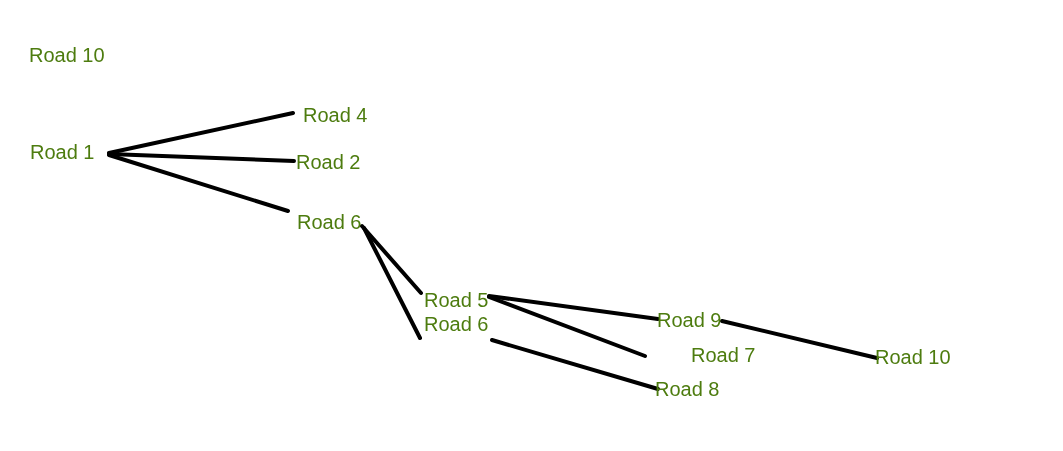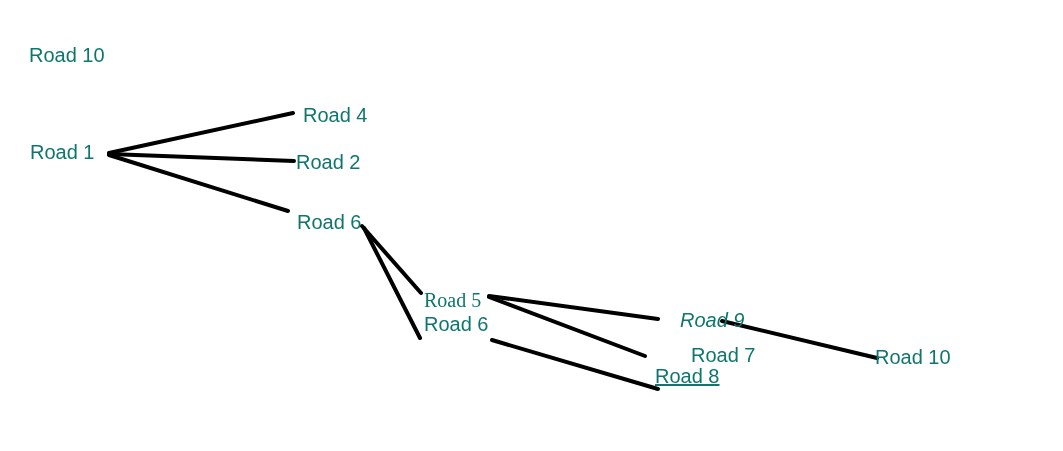--- a/index.html
+++ b/index.html
@@ -19,21 +19,21 @@
     position: absolute;
     left: 0;
     top: 0;
     width: 1063px;
     height: 451px;
   }
   .node-label {
     position: absolute;
     font-size: 20px;
     line-height: 24px;
-    color: #0f766e;
+    color: #4d7c0f;
     white-space: nowrap;
     user-select: none;
   }
 </style>
 </head>
 <body>
 
 <div class="canvas">
   <svg class="edges-layer" viewBox="0 0 1063 451" xmlns="http://www.w3.org/2000/svg">
       <line x1="109" y1="153" x2="293" y2="113" stroke="#000000" stroke-width="4" stroke-linecap="round"></line>
@@ -45,19 +45,19 @@
       <line x1="489" y1="297" x2="645" y2="356" stroke="#000000" stroke-width="4" stroke-linecap="round"></line>
       <line x1="492" y1="340" x2="658" y2="389" stroke="#000000" stroke-width="4" stroke-linecap="round"></line>
       <line x1="722" y1="321" x2="877" y2="358" stroke="#000000" stroke-width="4" stroke-linecap="round"></line>
     </svg>
 
   <div class="node-label" style="left: 29px; top: 43px;">Road 10</div>
   <div class="node-label" style="left: 30px; top: 140px; text-align: right;">Road 1</div>
   <div class="node-label" style="left: 303px; top: 103px;">Road 4</div>
   <div class="node-label" style="left: 296px; top: 150px;">Road 2</div>
   <div class="node-label" style="left: 297px; top: 210px;">Road 6</div>
-  <div class="node-label" style="left: 424px; top: 288px; font-family: Liberation Serif, serif;">Road 5</div>
+  <div class="node-label" style="left: 424px; top: 288px;">Road 5</div>
   <div class="node-label" style="left: 424px; top: 312px;">Road 6</div>
-  <div class="node-label" style="left: 680px; top: 308px; font-style: italic;">Road 9</div>
+  <div class="node-label" style="left: 657px; top: 308px;">Road 9</div>
   <div class="node-label" style="left: 643px; top: 343px; margin-left: 48px;">Road 7</div>
-  <div class="node-label" style="left: 655px; top: 364px; text-decoration: underline;">Road 8</div>
+  <div class="node-label" style="left: 655px; top: 377px;">Road 8</div>
   <div class="node-label" style="left: 875px; top: 345px;">Road 10</div>
 </div>
 
 </body></html>

